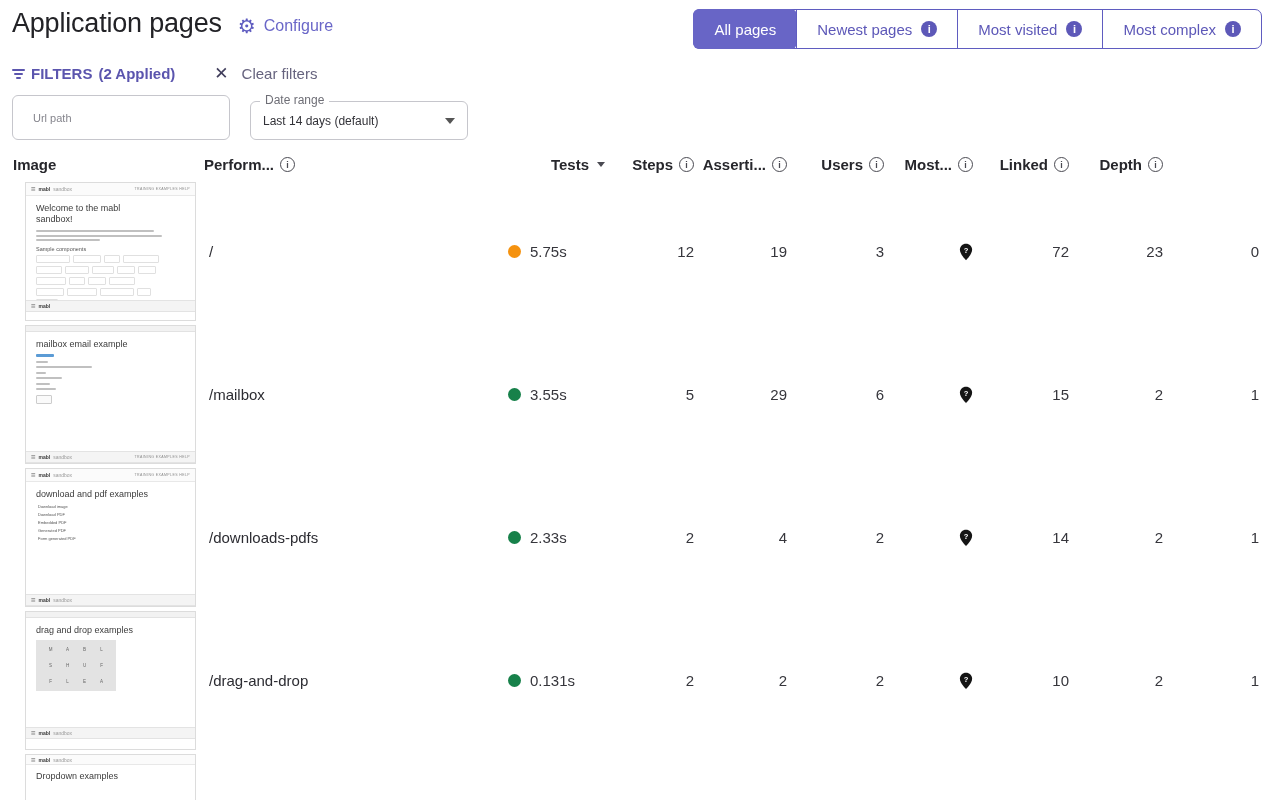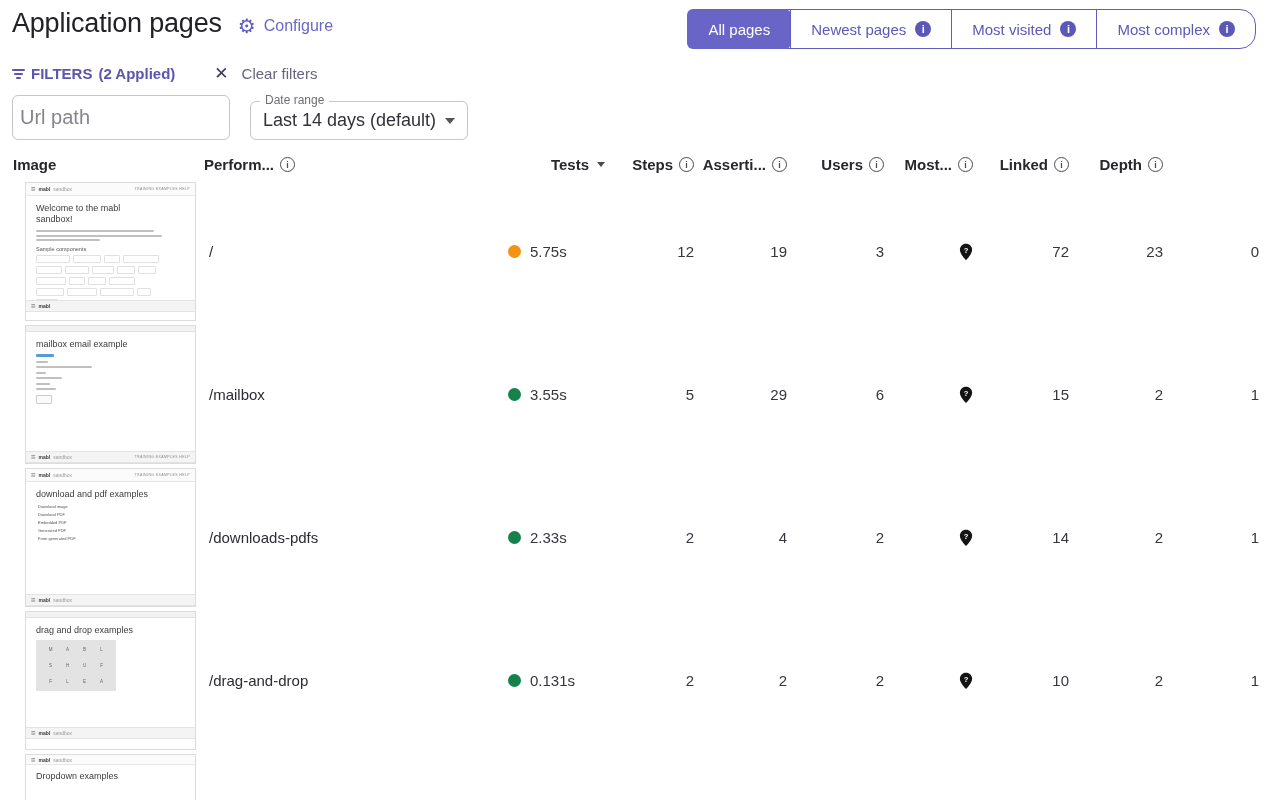--- a/index.html
+++ b/index.html
@@ -7,41 +7,41 @@
     width:1280px;height:800px;overflow:hidden;background:#ffffff;
     font-family:"Liberation Sans", sans-serif;color:#2f2f35;position:relative;
   }
   
   .topbar{display:flex;justify-content:space-between;align-items:flex-start;padding:6px 12px 0 12px;}
   .title-wrap{display:flex;align-items:center;gap:16px;}
   .page-title{font-size:27px;font-weight:400;color:#222226;letter-spacing:-0.2px;margin:2px 0 0 0;}
   .configure-btn{display:flex;align-items:center;gap:8px;color:#6a67c8;font-size:16px;cursor:pointer;margin-top:6px;}
   .gear{font-size:20px;line-height:1;color:#5f5cc0;}
   
-  .tabs{display:flex;border:1px solid #5f5cc0;border-radius:16px;margin:3px 12px 0 0;height:40px;box-sizing:border-box;background:#fff;}
+  .tabs{display:flex;border:1px solid #5f5cc0;border-radius:7px;margin:3px 6px 0 0;height:40px;box-sizing:border-box;background:#fff;}
   .tab{display:flex;align-items:center;gap:9px;padding:0 20px;font-size:15px;color:#5d58b8;cursor:pointer;border-left:1px solid #5f5cc0;white-space:nowrap;}
   .tab:first-child{border-left:none;}
   .tab.active{background:#6865c6;color:#fff;border-radius:6px;margin:-1px;padding:0 21px;border-left:none;}
   .info-badge{width:16px;height:16px;border-radius:50%;background:#5d58b8;color:#fff;font-size:11px;font-weight:bold;display:flex;align-items:center;justify-content:center;flex:0 0 auto;}
   
   .filters-row{display:flex;align-items:center;gap:39px;padding:16px 12px 0 12px;}
   .filters-toggle{display:flex;align-items:center;gap:6px;color:#5b55ae;font-weight:bold;font-size:15px;cursor:pointer;}
   .funnel{display:flex;flex-direction:column;gap:2px;width:13px;}
   .funnel i{display:block;height:2px;background:#5b55ae;border-radius:1px;}
   .funnel i:nth-child(1){width:13px}.funnel i:nth-child(2){width:9px;margin-left:2px}.funnel i:nth-child(3){width:5px;margin-left:4px}
   .clear-btn{display:flex;align-items:center;gap:13px;cursor:pointer;}
   .clear-x{font-size:17px;color:#413e5c;line-height:1;}
   .clear-label{font-size:15px;color:#66637e;}
   
   .controls{display:flex;align-items:flex-end;gap:20px;padding:13px 12px 0 12px;}
-  .url-input{width:218px;height:45px;box-sizing:border-box;border:1px solid #c6c6cc;border-radius:6px;padding:0 7px;font-size:20px;color:#3a3a40;font-family:"Liberation Sans",sans-serif;outline:none;}
+  .url-input{width:218px;height:45px;box-sizing:border-box;border:1px solid #c6c6cc;border-radius:6px;padding:0 20px;font-size:11px;color:#3a3a40;font-family:"Liberation Sans",sans-serif;outline:none;}
   .url-input::placeholder{color:#85858d;opacity:1;}
   .date-select{position:relative;width:218px;height:39px;box-sizing:border-box;border:1px solid #c6c6cc;border-radius:6px;display:flex;align-items:center;justify-content:space-between;padding:0 12px;cursor:pointer;background:#fff;}
   .date-label{position:absolute;top:-9px;left:9px;background:#fff;padding:0 5px;font-size:12px;color:#6e6e76;}
-  .date-value{font-size:18px;color:#323238;}
+  .date-value{font-size:12px;color:#323238;}
   .caret-down{width:0;height:0;border-left:5px solid transparent;border-right:5px solid transparent;border-top:6px solid #555;}
   
   .grid{display:grid;grid-template-columns:196px 304px 105px 89px 93px 97px 89px 96px 94px 96px;}
   .thead{margin-top:16px;}
   .th{font-size:15px;font-weight:bold;color:#27272c;display:flex;align-items:center;gap:6px;justify-content:flex-end;white-space:nowrap;}
   .th.left{justify-content:flex-start;}
   .th-image{padding-left:13px;}
   .th-page{padding-left:13px;}
   .th-perf{padding-left:8px;}
   .info-o{width:15px;height:15px;box-sizing:border-box;border:1.5px solid #4a4a52;border-radius:50%;font-size:9px;font-weight:bold;color:#4a4a52;display:flex;align-items:center;justify-content:center;flex:0 0 auto;cursor:pointer;}

